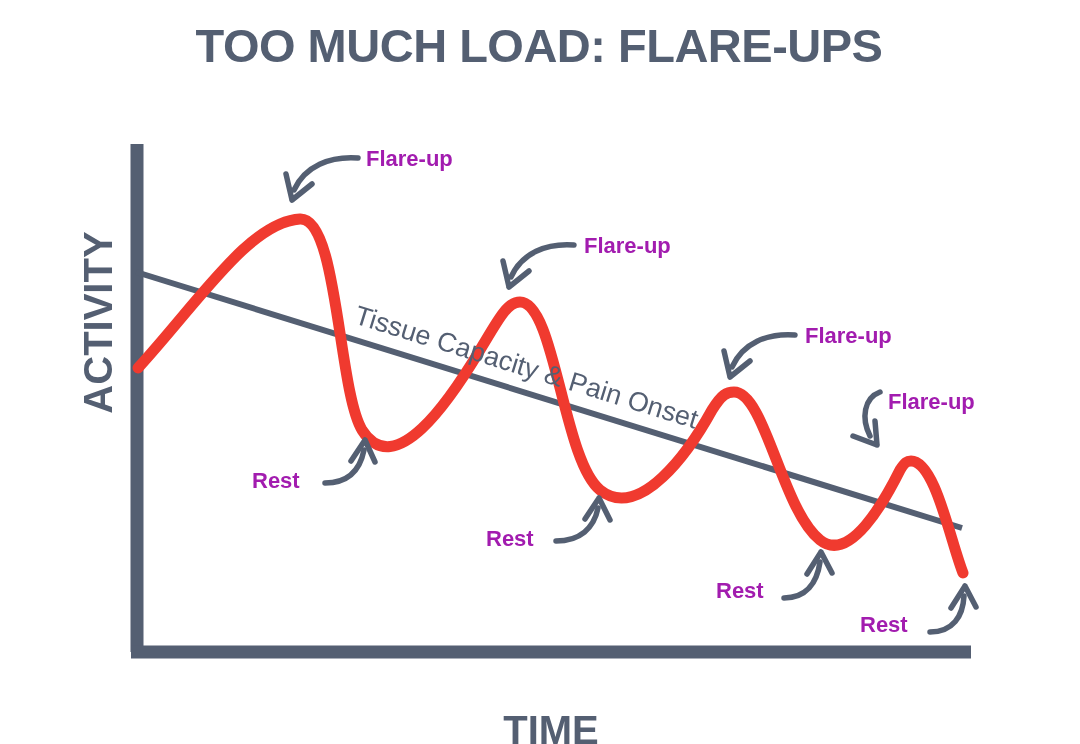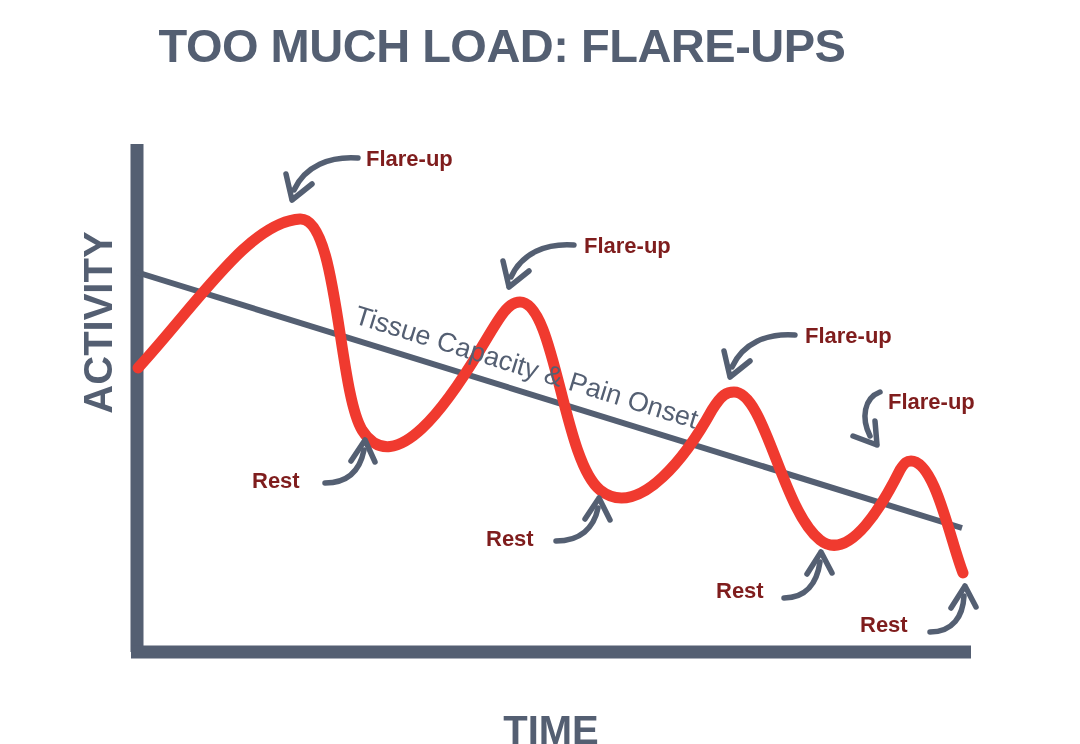--- a/index.html
+++ b/index.html
@@ -19,20 +19,21 @@
     position: absolute;
     top: 18px;
     left: 0;
     width: 1004px;
     text-align: center;
     font-size: 47px;
     font-weight: bold;
     letter-spacing: -0.5px;
     color: #545F72;
     white-space: nowrap;
+    padding-left: 37px;
   }
   #y-axis-label {
     position: absolute;
     left: -12px;
     top: 300px;
     width: 220px;
     text-align: center;
     transform: rotate(-90deg);
     transform-origin: center center;
     font-size: 40px;
@@ -53,21 +54,21 @@
   }
   #plot-svg {
     position: absolute;
     left: 0;
     top: 0;
   }
   .anno-label {
     position: absolute;
     font-size: 22px;
     font-weight: bold;
-    color: #7f1d1d;
+    color: #a21caf;
     white-space: nowrap;
   }
   #capacity-line-label {
     position: absolute;
     font-size: 27px;
     font-weight: normal;
     color: #545F72;
     white-space: nowrap;
     transform-origin: left top;
   }

